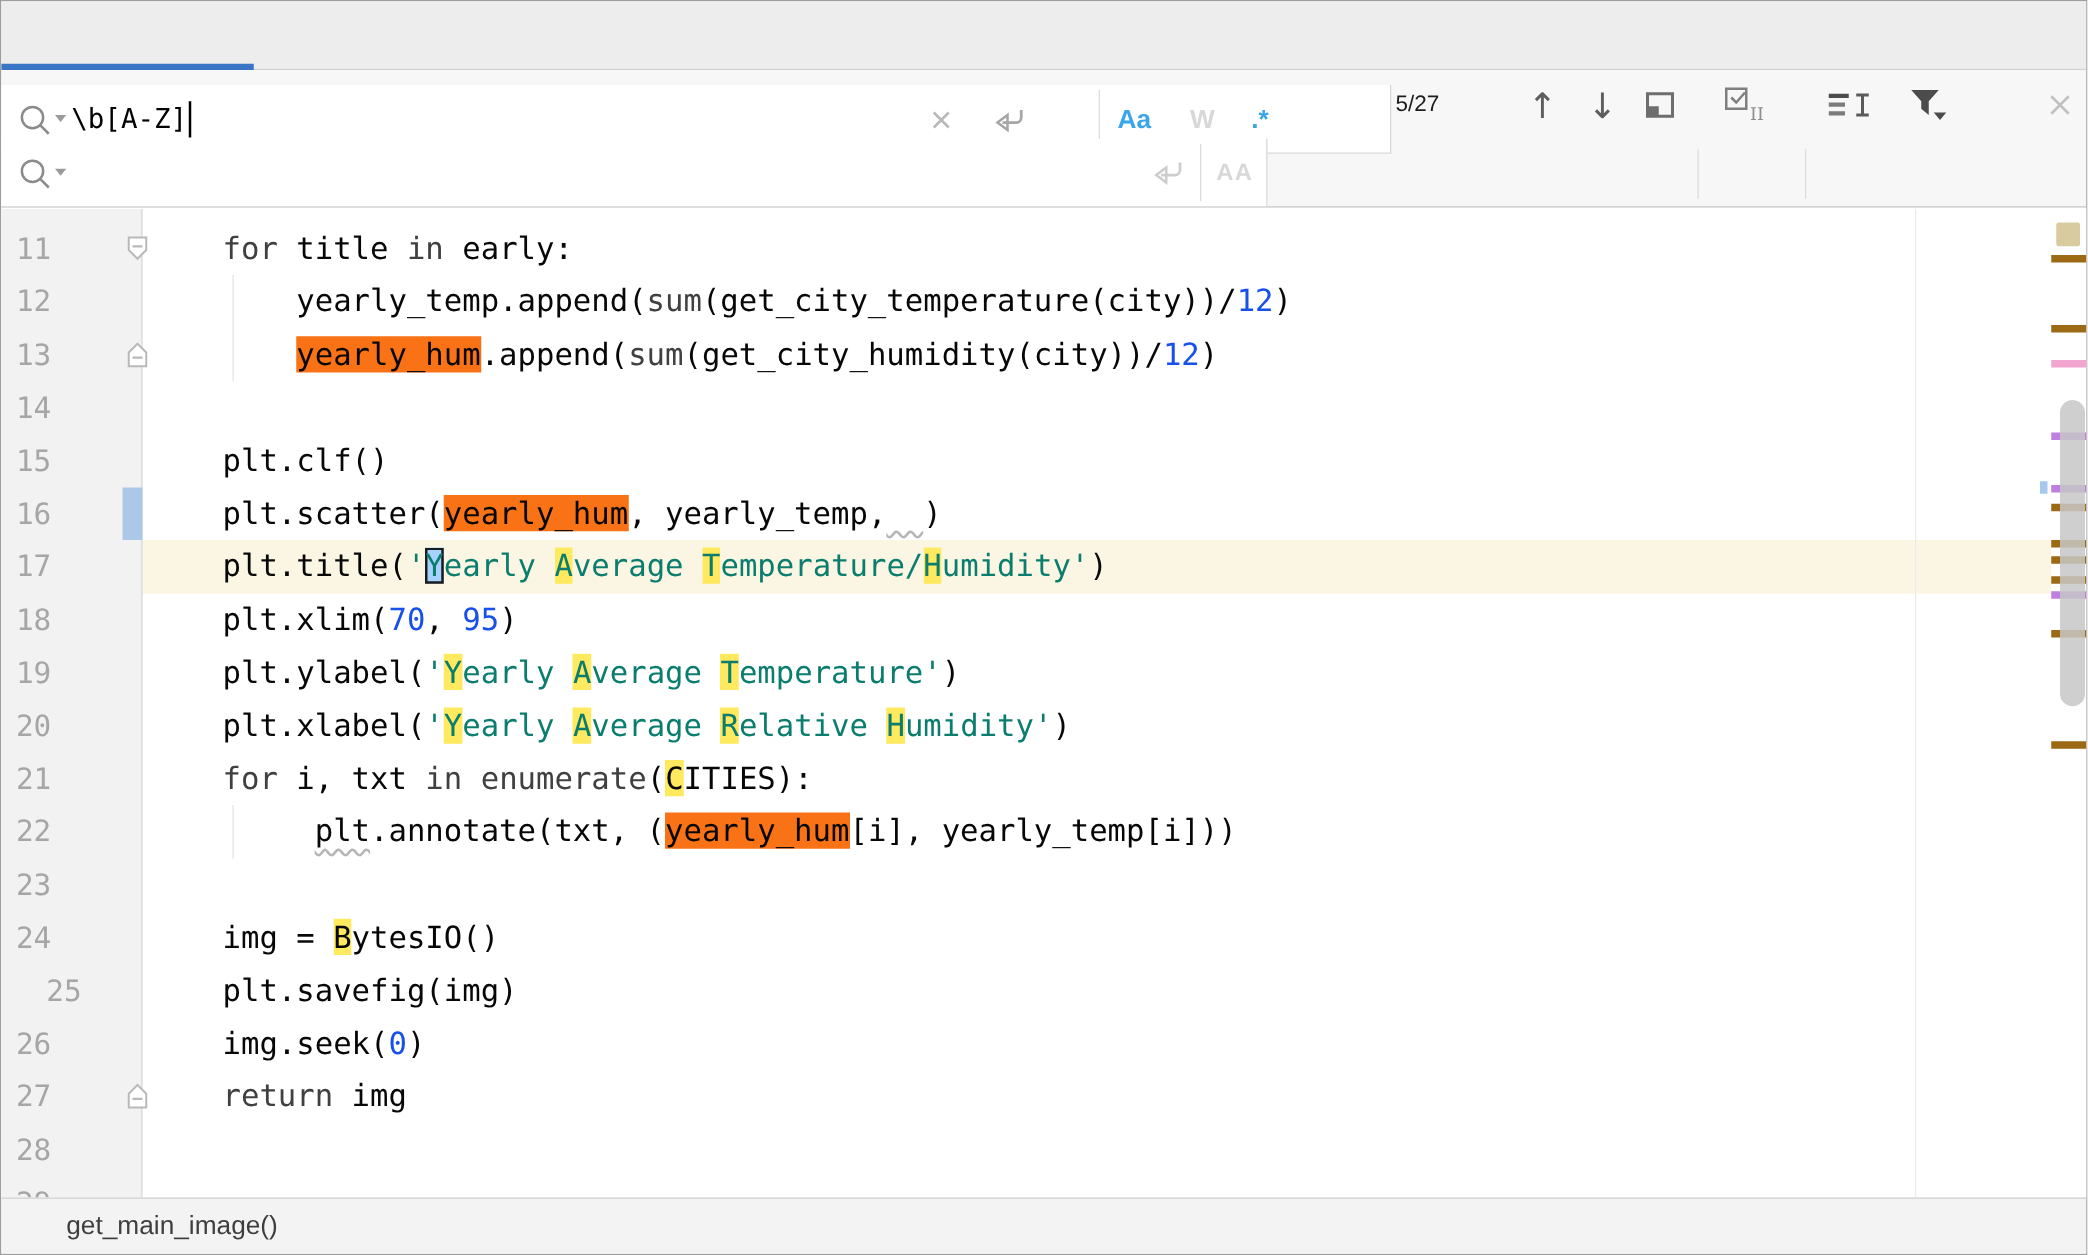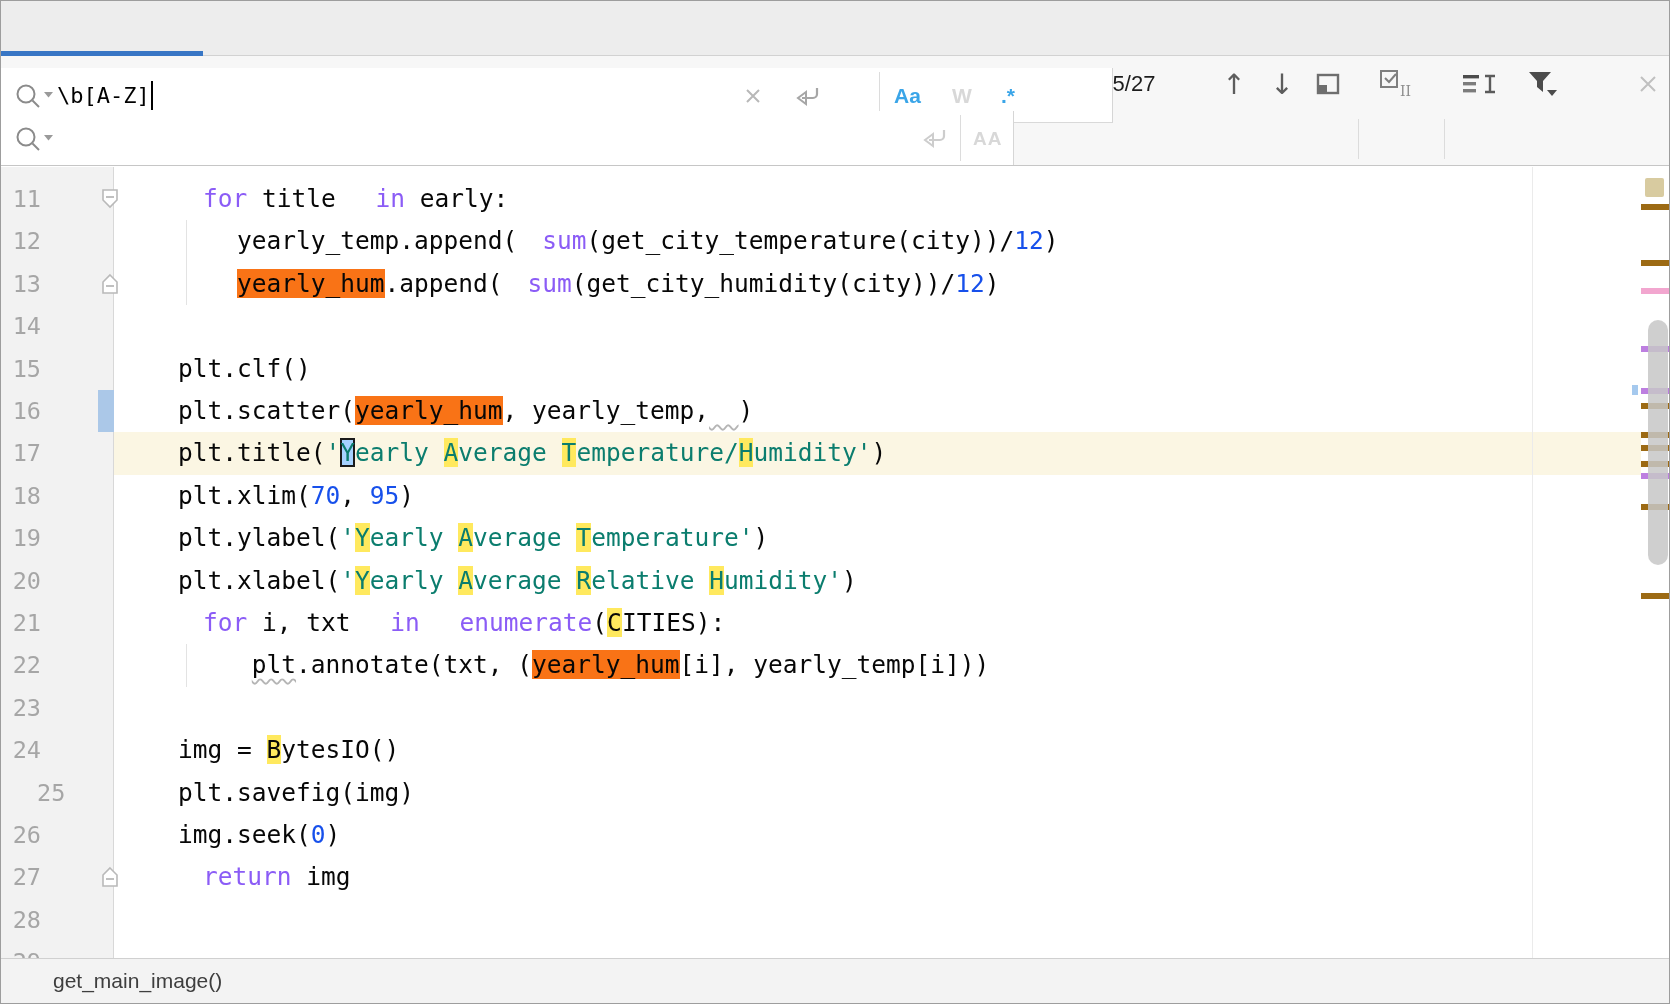--- a/index.html
+++ b/index.html
@@ -26,35 +26,35 @@
   #replace-field { left:0; top:55px; width:1013px; height:54px; border-right:1px solid #d6d6d6; }
   .vsep { position:absolute; top:4px; bottom:4px; width:1px; background:#dcdcdc; }
   .mag { position:absolute; left:12px; top:14px; }
   .query-wrap { position:absolute; left:56px; top:0; height:55px; display:flex; align-items:center; }
   .query { font-family:"DejaVu Sans Mono", monospace; font-size:22px; color:#000; white-space:pre; }
   .caret { display:inline-block; width:2px; height:29px; background:#000; margin-left:1px; vertical-align:middle; }
   .toggle { position:absolute; top:0; height:55px; display:flex; align-items:center; font-weight:bold; font-size:21px; cursor:default; }
   .toggle.on { color:#3aa5e8; }
   .toggle.off { color:#d8d8d8; }
   .icon-btn { position:absolute; display:flex; align-items:center; justify-content:center; cursor:default; }
-  #match-counter { position:absolute; left:1075px; top:55px; width:116px; height:55px; display:flex; align-items:center; justify-content:center; font-size:22px; color:#1c1c1c; }
+  #match-counter { position:absolute; left:1075px; top:55px; width:116px; height:55px; display:flex; align-items:center; justify-content:center; font-size:18px; color:#1c1c1c; }
   .uarrow { font-family:"DejaVu Sans", sans-serif; font-size:28px; color:#5d5d5d; }
   .btn {
     position:absolute; top:118px; height:39px; background:#fff; border:1px solid #c6c6c6; border-radius:8px;
     font-size:20px; color:#1b1b1b; display:flex; align-items:center; justify-content:center; cursor:default;
   }
   
   #editor { position:absolute; left:0; top:166px; width:1670px; height:791px; background:#fff; overflow:hidden; }
   #gutter { position:absolute; left:0; top:0; width:113px; height:100%; background:#f2f2f2; border-right:1px solid #d8d8d8; }
   .ln-num { position:absolute; left:0; width:40px; height:43px; text-align:right; font-family:"DejaVu Sans Mono", monospace; font-size:23.5px; color:#a6a6a6; line-height:42.4px; }
   #current-line { position:absolute; left:0; width:1640px; height:42.4px; background:#fbf6e3; }
   .indent-guide { position:absolute; width:1px; background:#e3e3e3; }
   #margin-guide { position:absolute; top:0; bottom:0; width:1px; background:#ebebeb; }
   .code-line { position:absolute; left:118px; height:42.4px; line-height:42.4px; font-family:"DejaVu Sans Mono", monospace; font-size:24.5px; color:#070707; white-space:pre; }
-  .tok-k { color:#8b5cf6;margin-left:25px; }
+  .tok-k { color:#404040; }
   .tok-n { color:#1750eb; }
   .tok-s { color:#0b7d6e; }
   .hl-y  { background:#ffe95e; }
   .hl-id { background:#f97316; }
   .hl-cur{ background:#a6d2ff; box-shadow:inset 0 0 0 2px #1b1b1b; }
   .squig { text-decoration-line:underline; text-decoration-style:wavy; text-decoration-color:#b5b5b5; text-decoration-thickness:2px; text-underline-offset:5px; }
   .fold { position:absolute; left:99px; width:20px; height:22px; }
   #change-marker { position:absolute; left:97px; width:16px; height:42px; background:#abc8e8; }
   
   .stripe-mark { position:absolute; left:1640px; width:28px; height:6px; }

